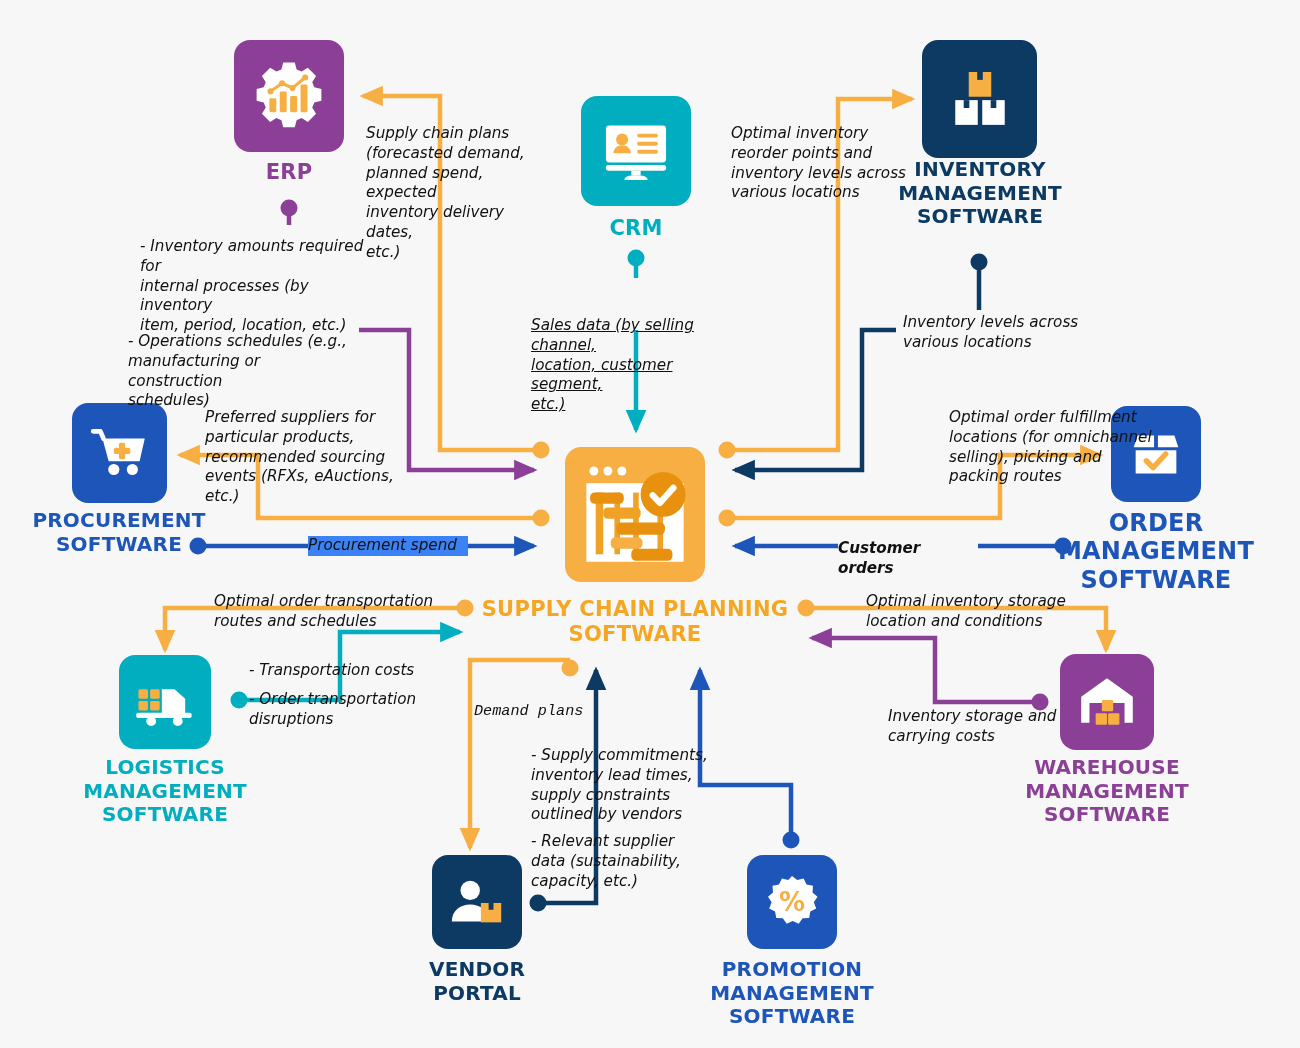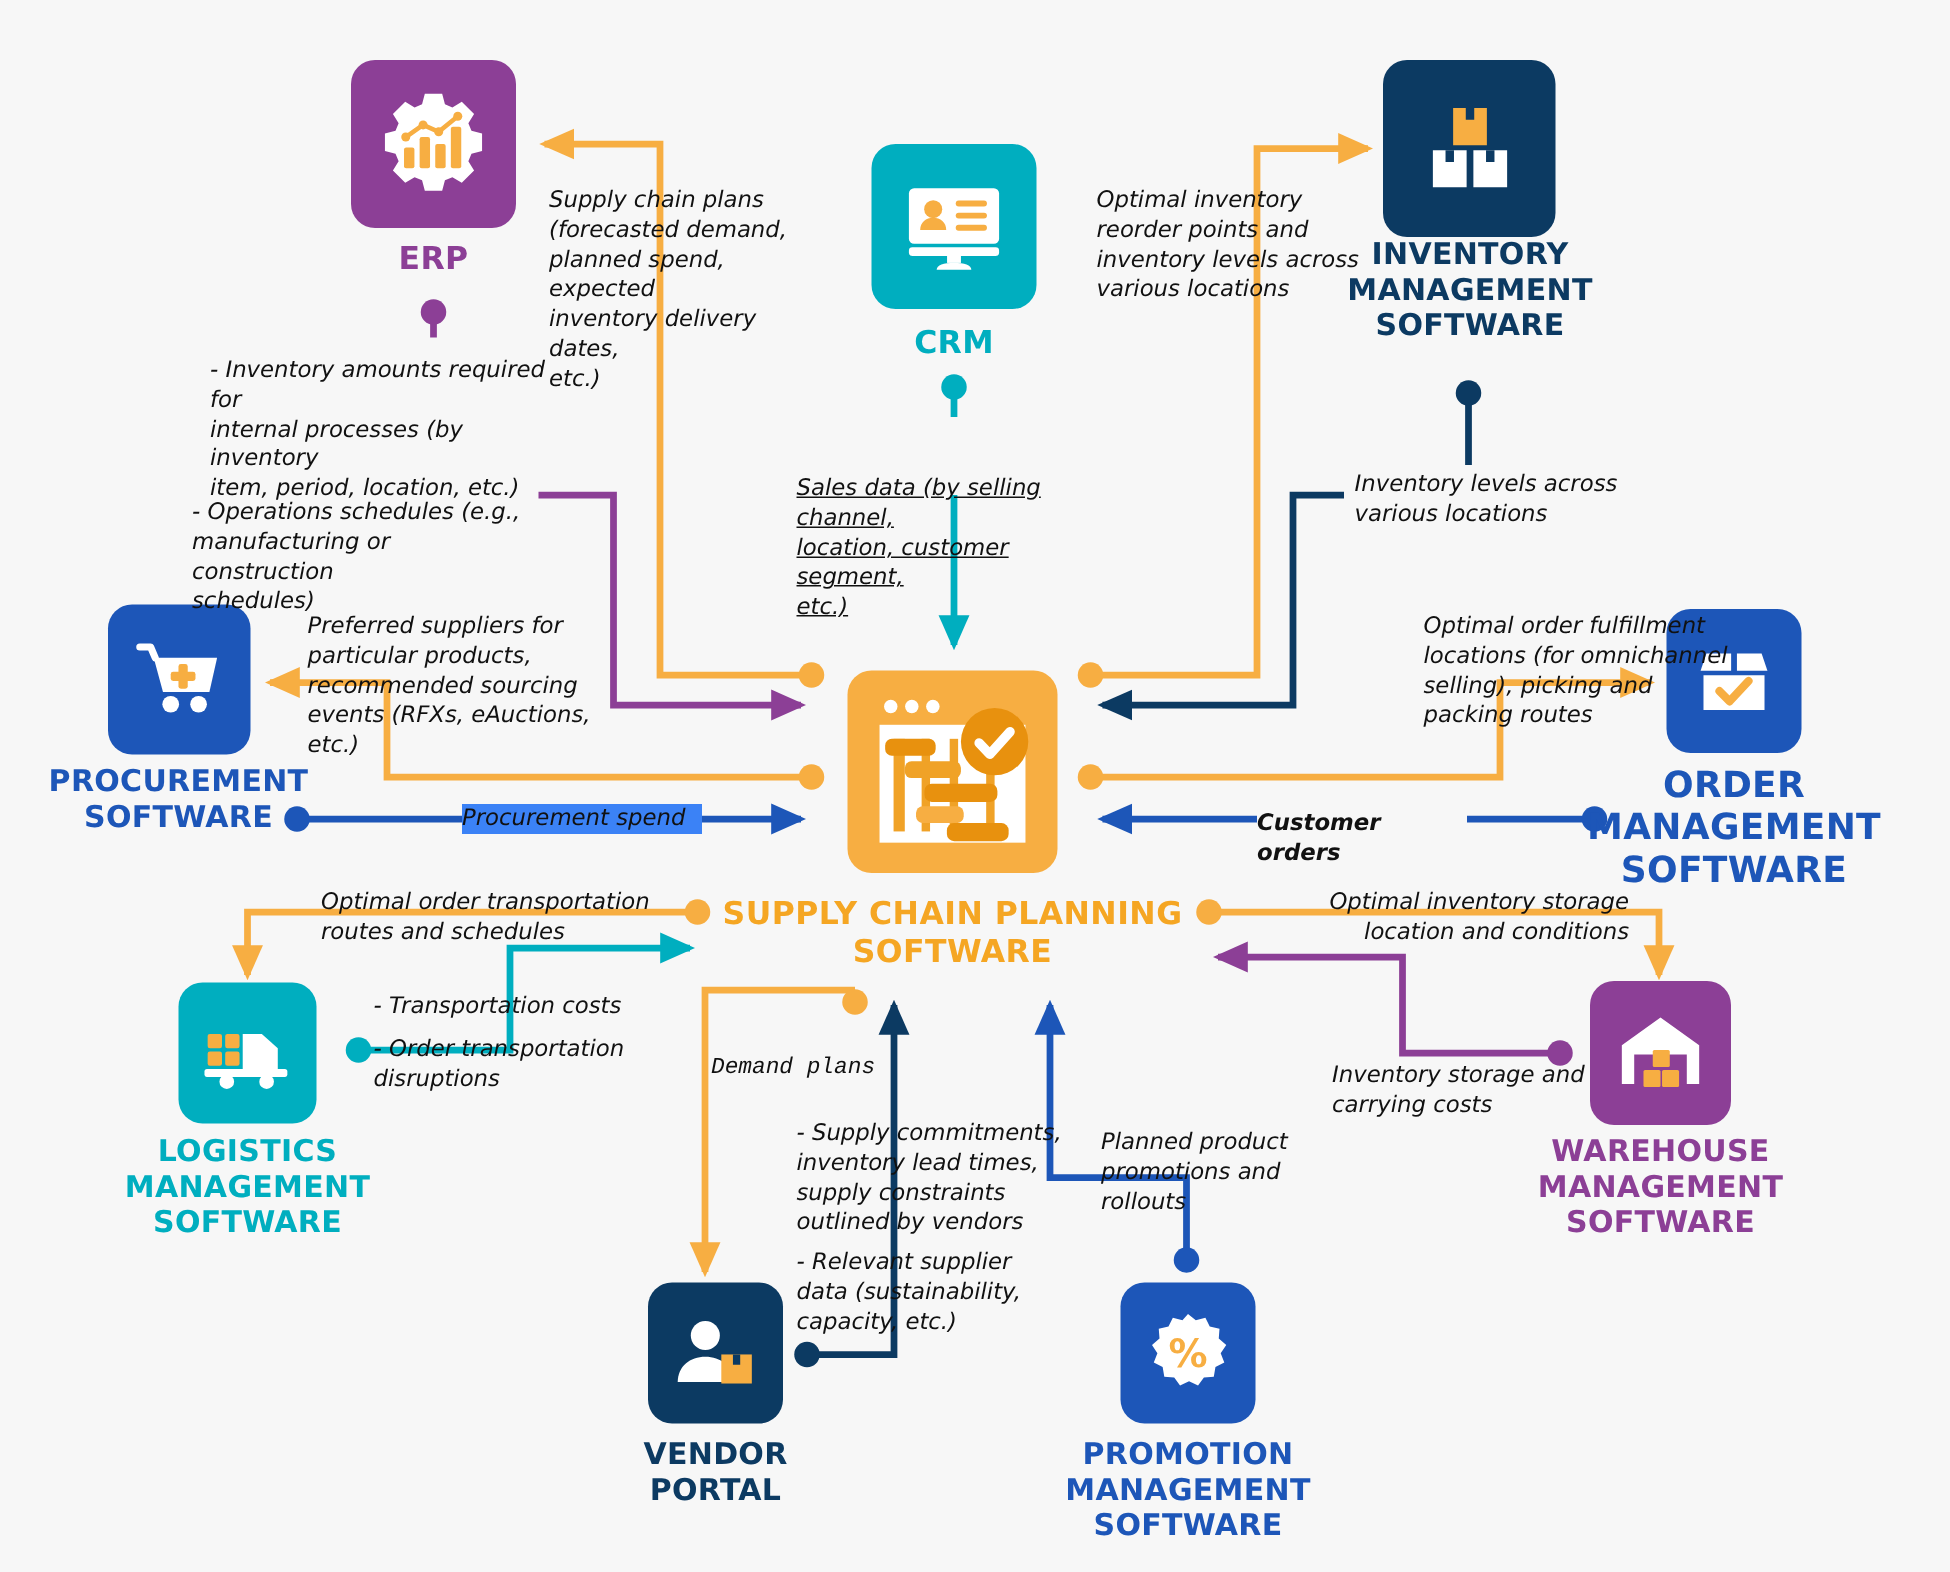--- a/index.html
+++ b/index.html
@@ -299,34 +299,31 @@
   <div class="note" style="left:838px;top:539px;width:140px;background:#f7f7f7;font-weight:bold;">Customer orders</div>
 
   <div class="note" style="left:214px;top:592px;width:226px;">Optimal order transportation
 routes and schedules</div>
 
   <div class="note" style="left:249px;top:661px;width:200px;">- Transportation costs</div>
 
   <div class="note" style="left:249px;top:690px;width:200px;">- Order transportation
 disruptions</div>
 
-  <div class="note" style="left:866px;top:592px;width:220px;text-align:right;">Optimal inventory storage
+  <div class="note" style="left:866px;top:592px;width:220px;">Optimal inventory storage
 location and conditions</div>
 
   <div class="note" style="left:888px;top:673px;width:200px;margin-top:34px;">Inventory storage and
 carrying costs</div>
 
   <div class="note" style="left:474px;top:702px;width:150px;font-family:Liberation Mono, monospace;">Demand plans</div>
 
   <div class="note" style="left:531px;top:746px;width:190px;">- Supply commitments,
 inventory lead times,
 supply constraints
 outlined by vendors</div>
 
   <div class="note" style="left:531px;top:832px;width:165px;">- Relevant supplier
 data (sustainability,
 capacity, etc.)</div>
 
-  <div class="note" style="left:734px;top:752px;width:160px;">Planned product
-promotions and
-rollouts</div>
 
 </div>
 
 </body></html>

